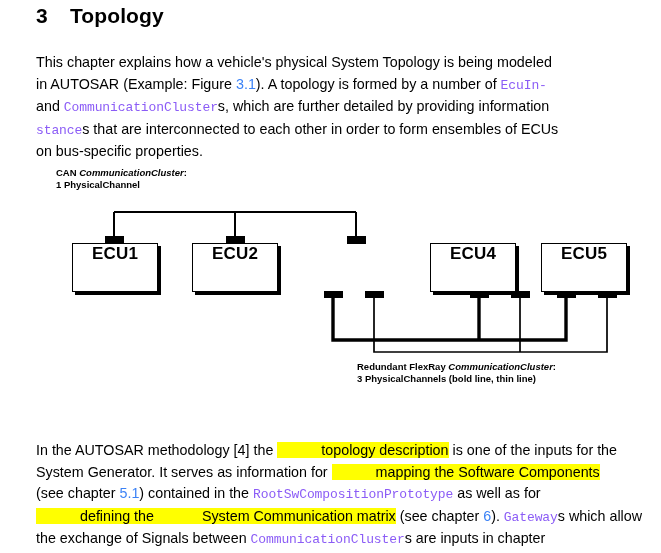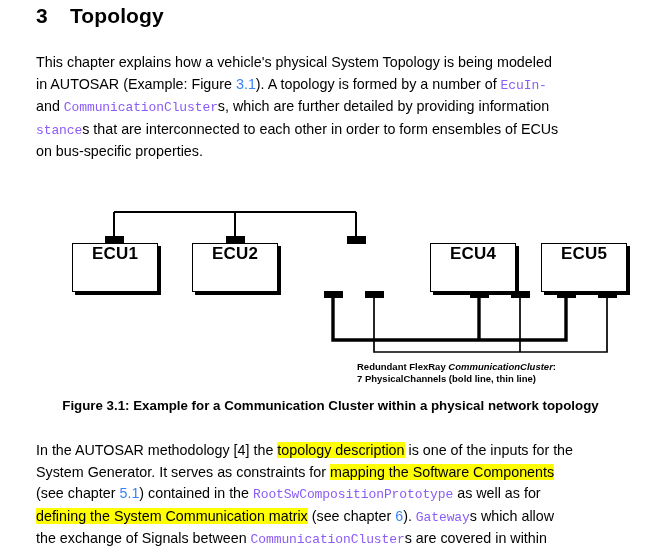--- a/index.html
+++ b/index.html
@@ -45,21 +45,21 @@
     justify-content: space-between;
     white-space: nowrap;
   }
   .mono {
     font-family: "Liberation Mono", "DejaVu Sans Mono", monospace;
     font-size: 13px;
     color: #8b5cf6;
     letter-spacing: -0.1px;
   }
   .lnk { color: #3b82f6; }
-  .hl { background: #ffff00; }
+  .hl { background: #ffff00; padding-left: 44px; }
 
   #para-intro { top: 52px; }
   #para-method { top: 440px; }
 
   
   #figure-block {
     position: absolute;
     left: 0;
     top: 0;
     width: 661px;
@@ -167,44 +167,47 @@
     <g fill="#000">
       <rect x="324" y="291" width="19" height="7"></rect>
       <rect x="365" y="291" width="19" height="7"></rect>
       <rect x="470" y="291" width="19" height="7"></rect>
       <rect x="511" y="291" width="19" height="7"></rect>
       <rect x="557" y="291" width="19" height="7"></rect>
       <rect x="598" y="291" width="19" height="7"></rect>
     </g>
   </svg>
 
+  <div class="cluster-label" id="can-label">
+    <div><span>CAN</span><span>&nbsp;</span><span class="it">CommunicationCluster</span><span>:</span></div>
+    <div class="ln2">1 PhysicalChannel</div>
+  </div>
 
   <div class="cluster-label" id="flex-label">
     <div><span>Redundant FlexRay</span><span>&nbsp;</span><span class="it">CommunicationCluster</span><span>:</span></div>
-    <div class="ln2">7 PhysicalChannels (bold line, thin line)</div>
+    <div class="ln2">3 PhysicalChannels (bold line, thin line)</div>
   </div>
 
   <div class="ecu-box" style="left:72px; top:243px; width:86px; height:49px;">
     <span>ECU1</span>
   </div>
   <div class="ecu-box" style="left:192px; top:243px; width:86px; height:49px;">
     <span>ECU2</span>
   </div>
   <div class="ecu-box" style="left:430px; top:243px; width:86px; height:49px;">
     <span>ECU4</span>
   </div>
   <div class="ecu-box" style="left:541px; top:243px; width:86px; height:49px;">
     <span>ECU5</span>
   </div>
 
-  <div id="figure-caption">Figure 3.1: Example for a Communication Cluster within a physical network topology</div>
 </div>
 
 <div class="para" id="para-method">
   <span class="line"><span>In the AUTOSAR methodology [4] the </span><span class="hl">topology description</span><span> is one of the inputs for the</span></span>
-  <span class="line"><span>System Generator.  It serves as constraints for </span><span class="hl">mapping the Software Components</span></span>
+  <span class="line"><span>System Generator.  It serves as information for </span><span class="hl">mapping the Software Components</span></span>
   <span class="line"><span>(see chapter </span><span class="lnk">5.1</span><span>) contained in the </span><span class="mono">RootSwCompositionPrototype</span><span> as well as for</span></span>
   <span class="line"><span class="hl">defining the </span><span class="hl">System Communication matrix</span><span> (see chapter </span><span class="lnk">6</span><span>). </span><span class="mono">Gateway</span><span>s which allow</span></span>
-  <span class="line"><span>the exchange of Signals between </span><span class="mono">CommunicationCluster</span><span>s are covered in within</span></span>
+  <span class="line"><span>the exchange of Signals between </span><span class="mono">CommunicationCluster</span><span>s are inputs in chapter</span></span>
   <span class="line"><span class="lnk">8</span><span>.</span></span>
 </div>
 
 <div id="watermark">CSDN @grey_csdn</div>
 
 </body></html>

